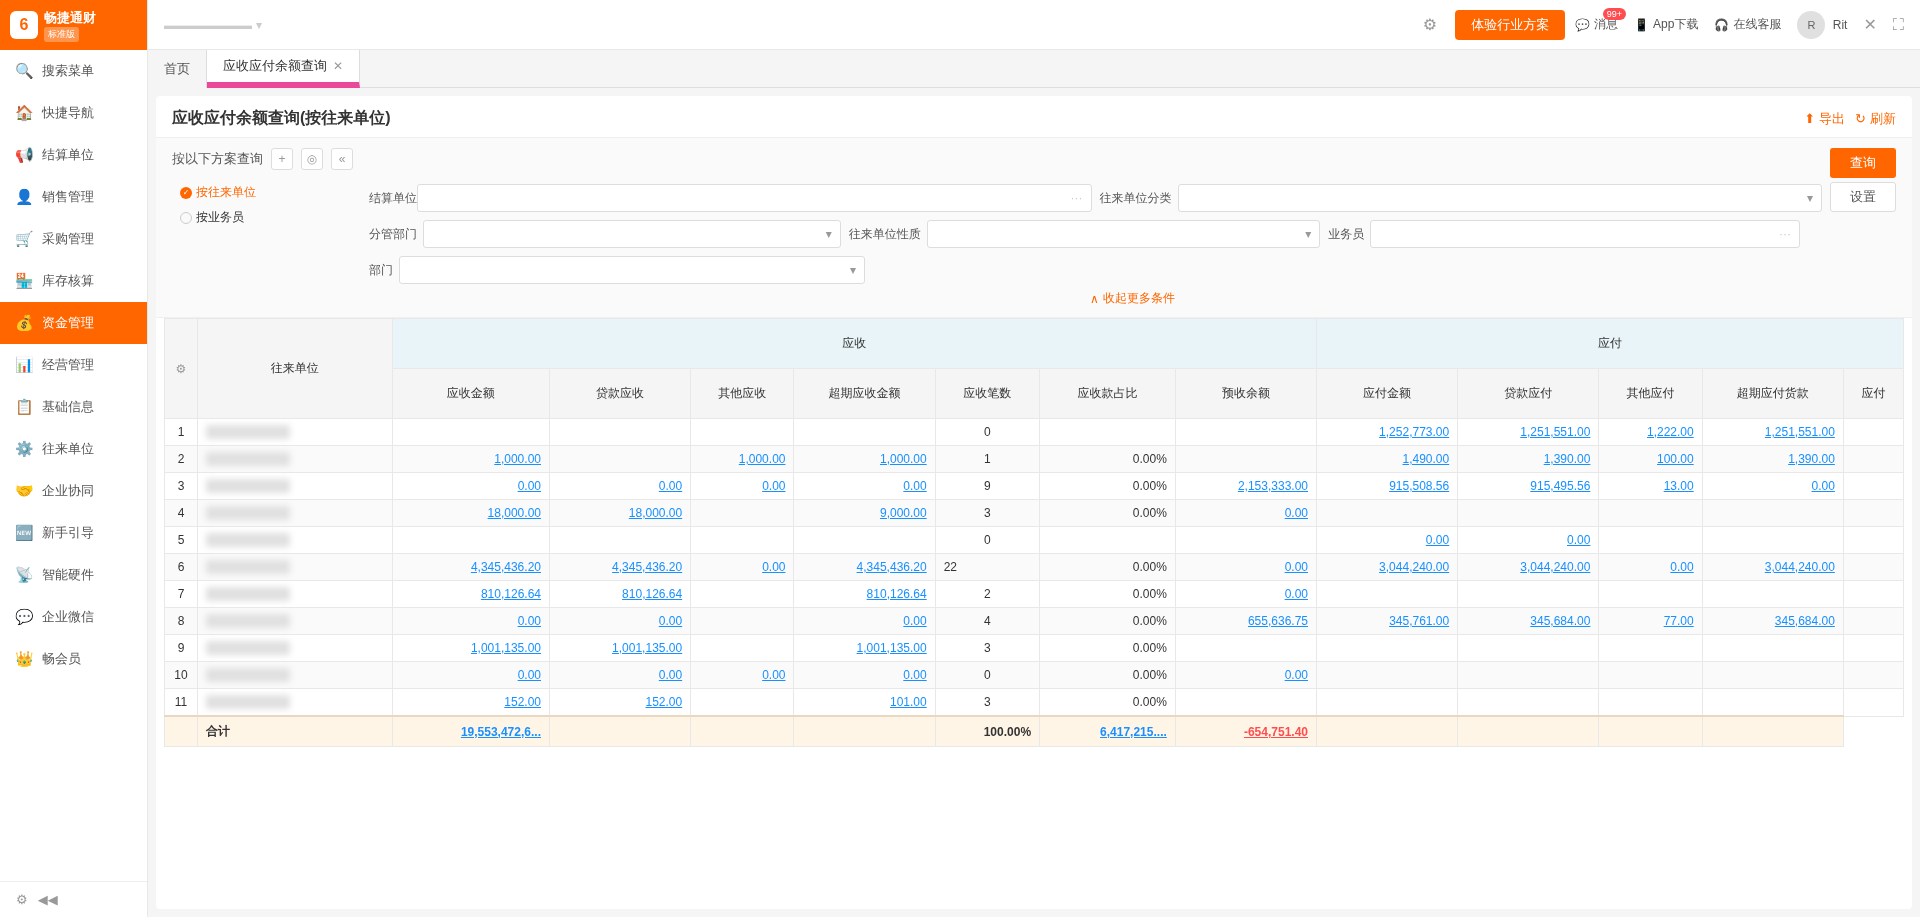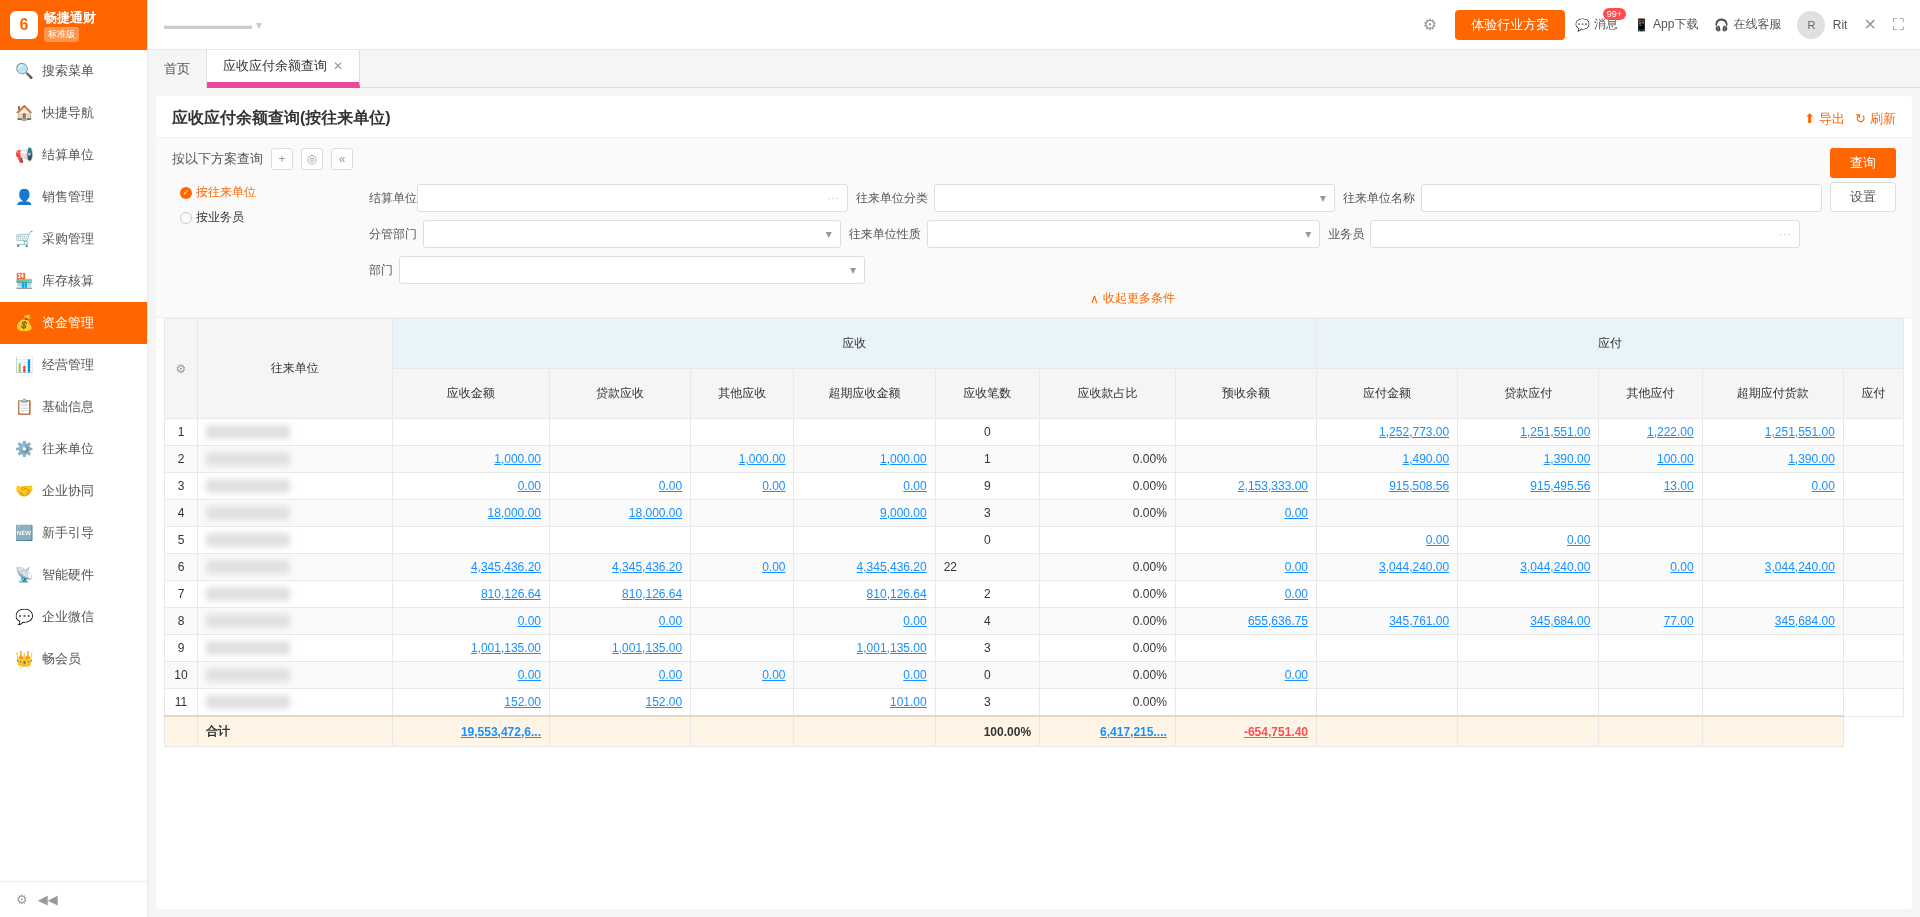--- a/index.html
+++ b/index.html
@@ -246,26 +246,20 @@
               <div class="filter-input" style="min-width:140px;">
                 <span></span>
                 <span class="filter-input-dots">···</span>
               </div>
             </div>
             <div style="flex:1; display:flex; align-items:center; gap:6px;">
               <span style="color:#555; font-size:12px; white-space:nowrap;">往来单位分类</span>
               <div class="filter-input" style="min-width:140px;">
                 <span></span>
                 <span class="filter-dropdown-arrow">▾</span>
-              </div>
-            </div>
-            <div style="flex:1; display:flex; align-items:center; gap:6px;">
-              <span style="color:#555; font-size:12px; white-space:nowrap;">往来单位名称</span>
-              <div class="filter-input" style="min-width:140px;">
-                <span></span>
               </div>
             </div>
 
             <div style="display:flex; flex-direction:column; gap:4px; justify-content:flex-start;">
               <button class="btn-query">查询</button>
               <button class="btn-setting">设置</button>
             </div>
           </div>
           <div style="display:flex; gap:8px; margin-bottom:8px; align-items:center;">
             <div style="flex:1; display:flex; align-items:center; gap:6px;">

